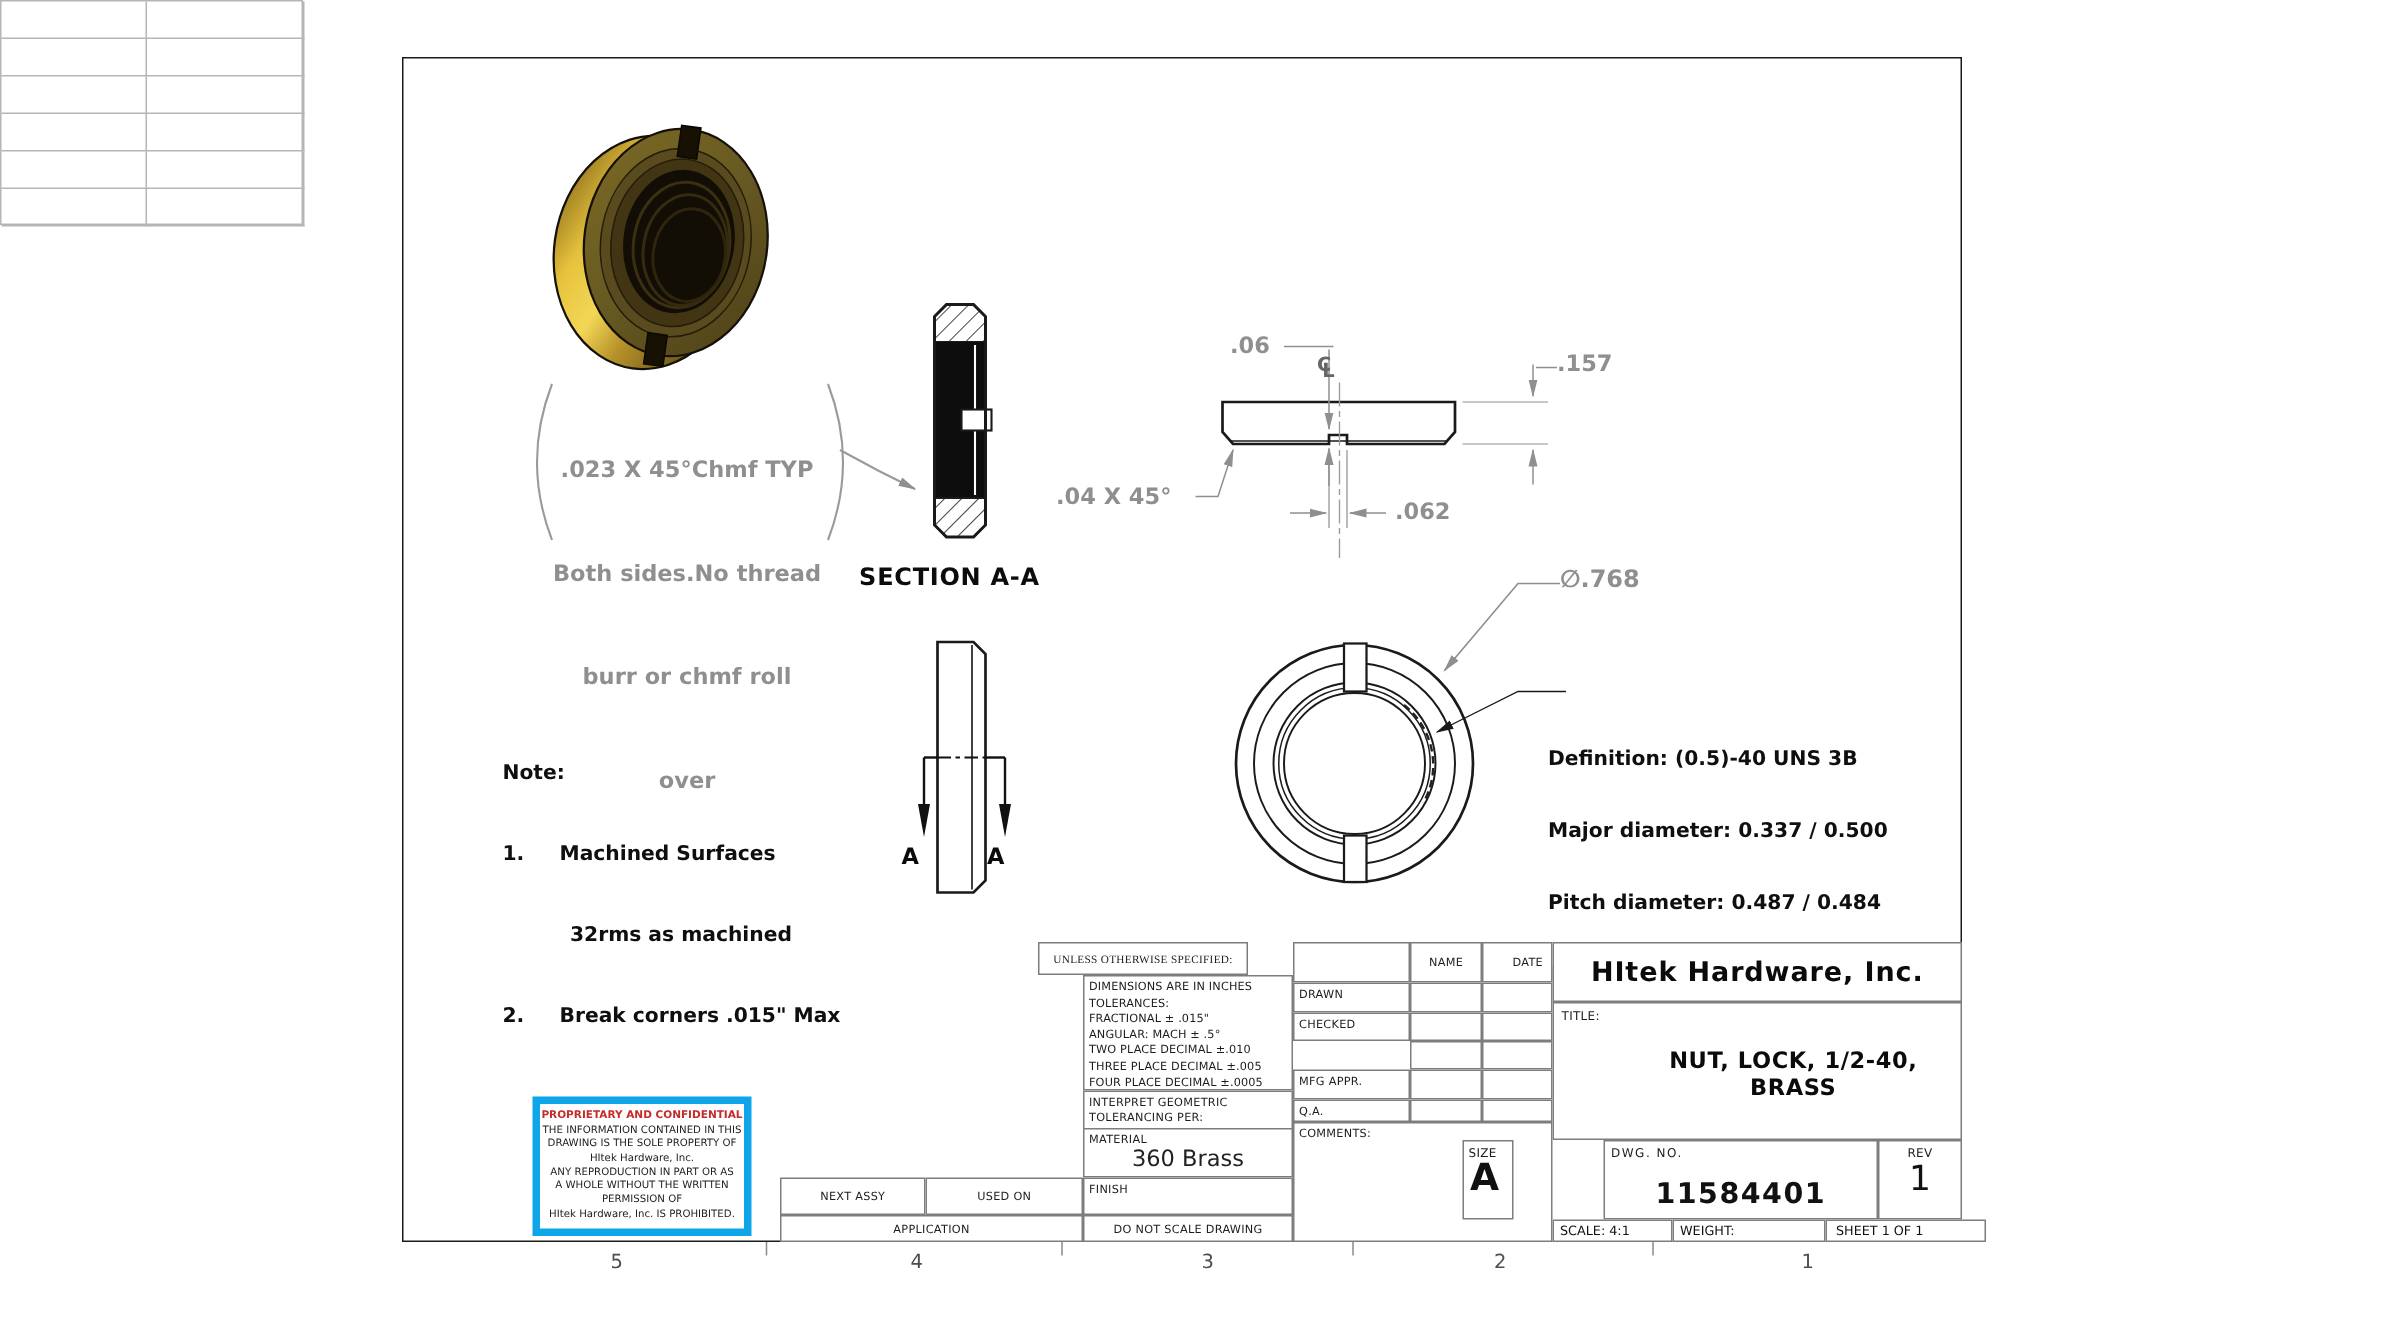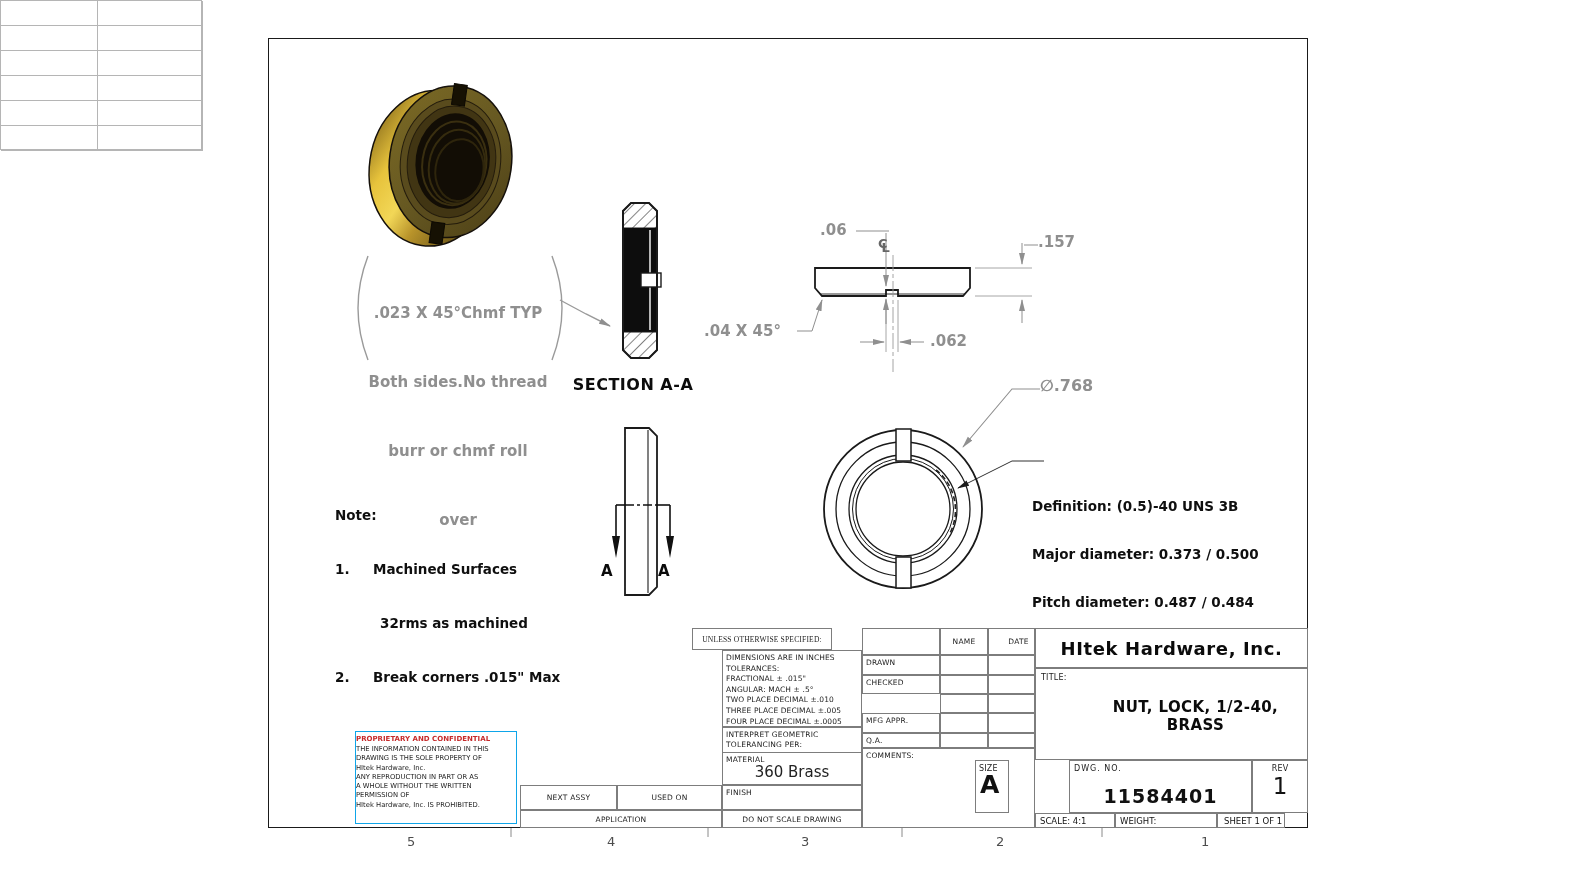--- a/index.html
+++ b/index.html
@@ -32,22 +32,22 @@
   .cellpad{padding:2px 3px;}
   .leftgrid{left:520px;top:635px;width:202px;height:150px;display:grid;
             grid-template-columns:97px 105px;grid-template-rows:repeat(6,25px);
             border:1px solid #b5b5b5;box-sizing:border-box;}
   .leftgrid div{border-right:1px solid #b5b5b5;border-bottom:1px solid #b5b5b5;}
   .center{display:flex;align-items:center;justify-content:center;text-align:center;}
   .tolbox{font-size:7.5px;line-height:10.6px;color:#1c1c1c;letter-spacing:.1px;}
   .bigval{font-size:15px;color:#222;}
   .company{font-size:18px;font-weight:bold;letter-spacing:.6px;color:#0b0b0b;}
   .titleval{font-size:15px;font-weight:bold;letter-spacing:.4px;color:#0b0b0b;padding-left:48px;}
-  .prop{left:355px;top:731px;width:162px;height:93px;border:1px solid #0ea5e9;
-        box-sizing:border-box;}
+  .prop{left:355px;top:731px;width:146px;height:93px;border:5px solid #0ea5e9;
+        box-sizing:border-box;text-align:center;}
   .prophead{font-size:7px;font-weight:bold;margin-top:3px;}
   .propbody{font-size:6.8px;line-height:9.3px;color:#222;margin-top:2px;}
 </style>
 </head>
 <body>
 
 <div class="canvas">
 
   <div class="sheet-border"></div>
 
@@ -184,21 +184,21 @@
   <div class="txt dim" style="left:1038px;top:233px;">.157</div>
   <div class="txt dim" style="left:704px;top:322px;">.04 X 45°</div>
   <div class="txt dim" style="left:930px;top:332px;">.062</div>
   <div class="txt dim" style="left:1040px;top:376px;font-size:16px;">∅.768</div>
 
   <div class="txt aLabel" style="left:601px;top:562px;">A</div>
   <div class="txt aLabel" style="left:658px;top:562px;">A</div>
 
   <div class="txt defblock">
     <div>Definition: (0.5)-40 UNS 3B</div>
-    <div>Major diameter: 0.373 / 0.500</div>
+    <div>Major diameter: 0.337 / 0.500</div>
     <div>Pitch diameter: 0.487 / 0.484</div>
     <div>Minor diameter: 0.478 / 0.473</div>
   </div>
 
   <div class="txt noteblock">
     <div>Note:</div>
     <div class="noterow"><span class="notenum">1.</span><span>Machined Surfaces</span></div>
     <div class="notecont">32rms as machined</div>
     <div class="noterow"><span class="notenum">2.</span><span>Break corners .015" Max</span></div>
   </div>
@@ -281,21 +281,21 @@
   <div class="tb" style="left:1069px;top:760px;width:183px;height:53px;">
     <div class="lbl" style="margin:3px 0 0 4px;font-size:8px;letter-spacing:1px;">DWG.  NO.</div>
     <div style="font-size:19px;font-weight:bold;text-align:center;margin-top:12px;letter-spacing:1px;">11584401</div>
   </div>
   <div class="tb" style="left:1252px;top:760px;width:56px;height:53px;">
     <div class="lbl" style="margin:3px 0 0 0;font-size:8px;text-align:center;">REV</div>
     <div style="font-size:23px;text-align:center;margin-top:0;">1</div>
   </div>
   <div class="tb" style="left:1035px;top:813px;width:80px;height:15px;font-size:8.5px;padding:2px 0 0 4px;">SCALE: 4:1</div>
   <div class="tb" style="left:1115px;top:813px;width:102px;height:15px;font-size:8.5px;padding:2px 0 0 4px;">WEIGHT:</div>
-  <div class="tb" style="left:1217px;top:813px;width:68px;height:15px;font-size:8.5px;padding:2px 0 0 6px;">SHEET 1 OF 1</div>
+  <div class="tb" style="left:1217px;top:813px;width:107px;height:15px;font-size:8.5px;padding:2px 0 0 6px;">SHEET 1 OF 1</div>
 
   <div class="abs prop">
     <div class="prophead" style="color:#c62b2b;">PROPRIETARY AND CONFIDENTIAL</div>
     <div class="propbody">
       <div>THE INFORMATION CONTAINED IN THIS</div>
       <div>DRAWING IS THE SOLE PROPERTY OF</div>
       <div>HItek Hardware, Inc.</div>
       <div>ANY REPRODUCTION IN PART OR AS</div>
       <div>A WHOLE WITHOUT THE WRITTEN</div>
       <div>PERMISSION OF</div>

